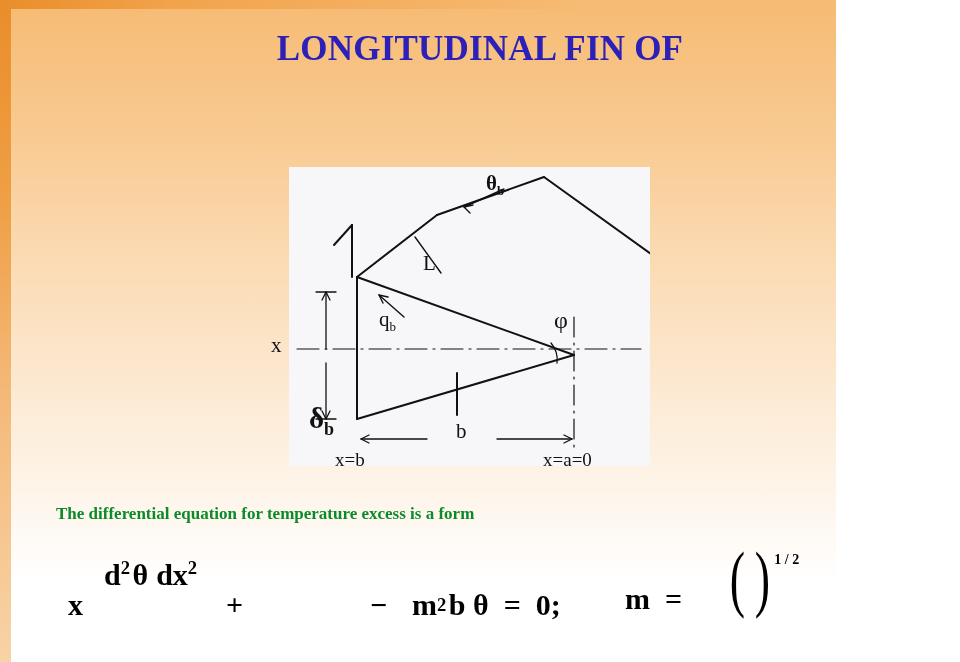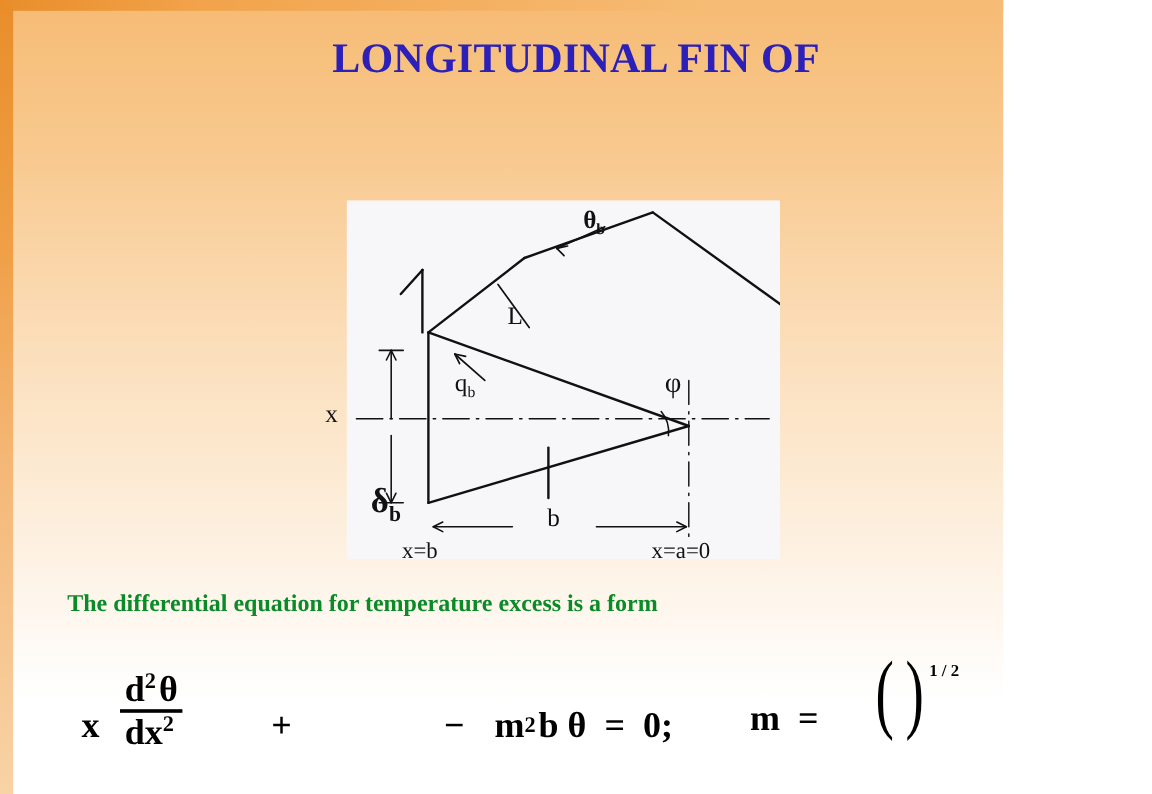--- a/index.html
+++ b/index.html
@@ -62,25 +62,25 @@
   .fig-label {
     position: absolute;
     font-family: "Liberation Serif", serif;
     color: #111;
   }
 
   
   .para {
     position: absolute;
     left: 56px;
-    top: 488px;
+    top: 498px;
     width: 880px;
     color: #0b8a28;
     font-weight: bold;
-    font-size: 20px;
+    font-size: 17px;
     line-height: 31px;
   }
   .para .l2 { display: block; padding-left: 10px; }
 
   
   .equation {
     position: absolute;
     left: 60px;
     top: 552px;
     width: 900px;
@@ -88,22 +88,22 @@
     color: #000;
     font-weight: bold;
   }
   .eq-part {
     position: absolute;
     display: flex;
     align-items: center;
   }
   .frac {
     display: inline-flex;
-    flex-direction: column;
-    align-items: flex-start;
+    flex-direction: row;
+    align-items: flex-end;
     justify-content: center;
     line-height: 1;
   }
   .frac .num, .frac .den {
     padding: 1px 4px;
     white-space: nowrap;
   }
   .frac .bar {
     width: 100%;
     height: 3px;

